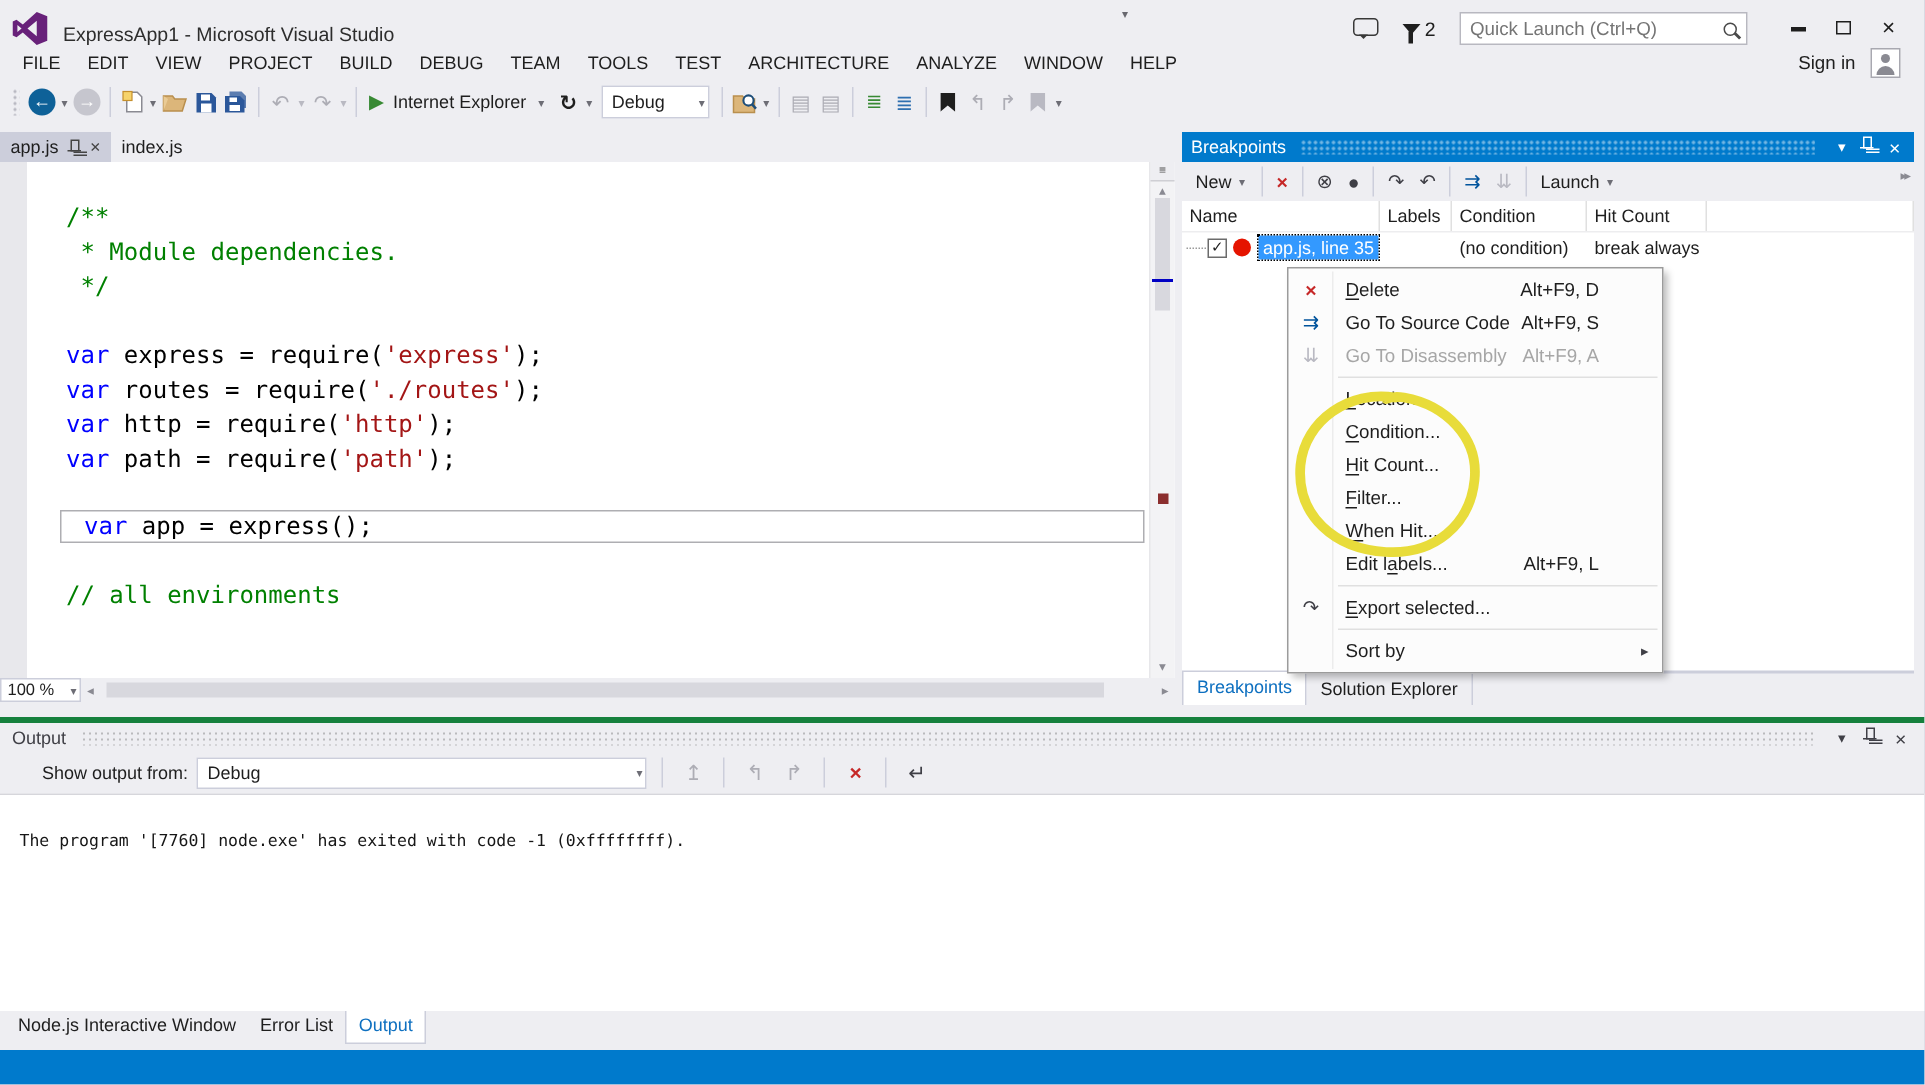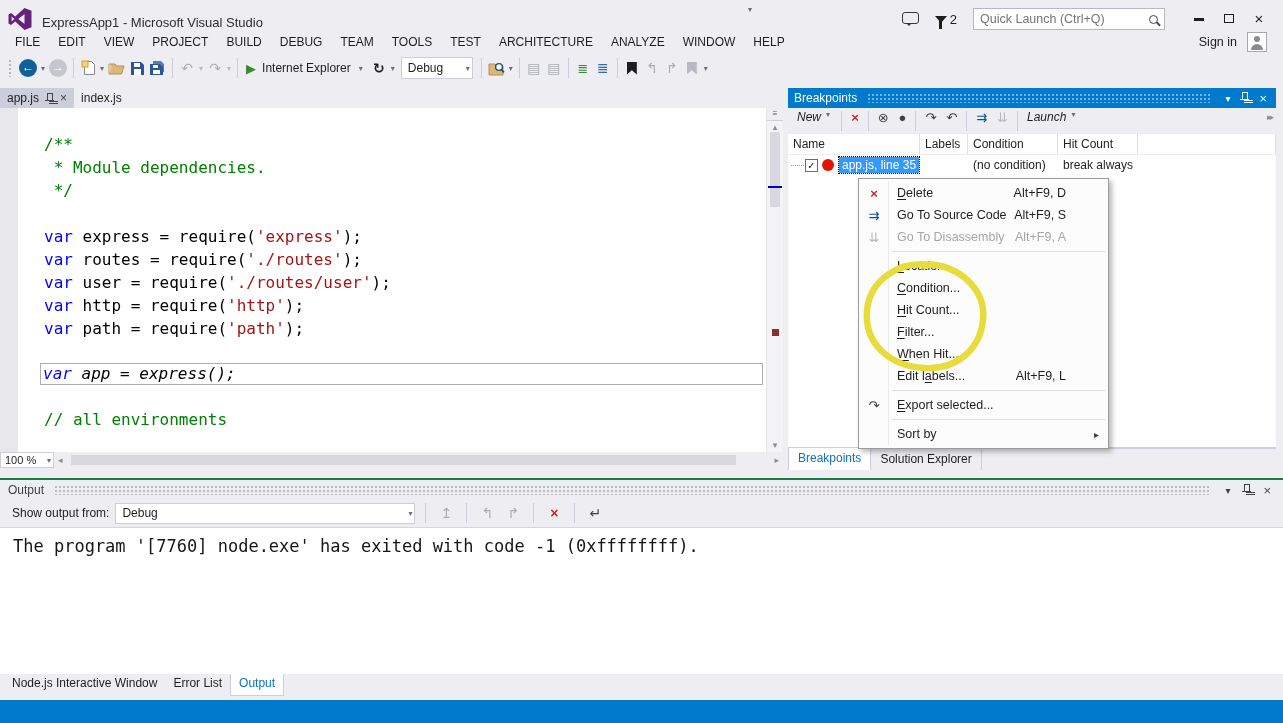--- a/index.html
+++ b/index.html
@@ -61,21 +61,21 @@
   .tclose { font-size:12px; line-height:12px; }
   .tabstrip-caret { position:absolute; left:748px; top:5px; font-size:8px; color:#68686F; }
   .pin-icon { position:relative; width:9px; height:13px; display:inline-block; }
   .pin-icon::before { content:""; position:absolute; left:2px; top:1px; width:4px; height:6px; border:1px solid currentColor; }
   .pin-icon::after { content:""; position:absolute; left:0; top:8px; width:9px; height:1px; background:currentColor; box-shadow:4px 1px 0 -0px currentColor, 4px 3px 0 0 currentColor; }
 
   .editor { position:absolute; top:108px; left:0; width:783px; height:344px; background:#fff; }
   .gutter { position:absolute; left:0; top:0; bottom:0; width:18px; background:#E8E8EC; }
   .code { position:absolute; left:18px; top:2px; right:17px; bottom:0; font-family:"DejaVu Sans Mono","Liberation Mono",monospace; font-size:16px; overflow:hidden; }
   .cl { height:23px; line-height:23px; white-space:pre; padding-left:26px; }
-  .cl.boxed { margin-left:22px; margin-right:3px; padding-left:2px; height:22px; line-height:20px; border:1px solid #AEAEB2;font-style:italic; }
+  .cl.boxed { margin-left:22px; margin-right:3px; padding-left:15px; height:22px; line-height:20px; border:1px solid #AEAEB2; }
   .tok-k { color:#0000FF; } .tok-s { color:#A31515; } .tok-c { color:#008000; } .tok-p { color:#000; }
 
   .vsb { position:absolute; right:0; top:0; bottom:0; width:17px; background:#F3F3F5; border-left:1px solid #E7E7EA; }
   .vsb-split { height:13px; border-bottom:1px solid #CFCFD4; color:#555; font-size:8px; text-align:center; line-height:12px; background:#EEEEF2; }
   .vsb-arrow { position:absolute; left:0; right:0; text-align:center; color:#8A8A92; font-size:9px; }
   .vsb-thumb { position:absolute; left:3px; right:3px; top:24px; height:75px; background:#D8D8DE; }
   .vsb-caretline { position:absolute; left:1px; right:1px; top:78px; height:2px; background:#0000C4; }
   .vsb-bpmark { position:absolute; left:5px; top:221px; width:7px; height:7px; background:#8B2E2E; }
 
   .zoombar { position:absolute; top:452px; left:0; width:783px; height:16px; background:#EEEEF2; display:flex; align-items:center; }
@@ -83,21 +83,21 @@
   .hsb-arrow { color:#8A8A92; font-size:9px; padding:0 4px; }
   .hsb-track { flex:1; height:14px; position:relative; margin-right:24px; }
   .hsb-thumb { position:absolute; left:4px; right:10px; top:2px; height:10px; background:#D8D8DE; }
 
   
   .rpanel { position:absolute; top:88px; left:788px; width:488px; height:382px; background:#EEEEF2; }
   .rp-title { height:20px; background:#007ACC; color:#fff; display:flex; align-items:center; padding:0 4px 0 6px; font-size:12px; }
   .rp-title .dots { flex:1; height:10px; margin:0 10px; background-image:radial-gradient(rgba(255,255,255,.45) 1px, transparent 1.2px); background-size:4px 4px; }
   .rp-title .t-ic { color:#fff; padding:0 5px; font-size:10px; }
   .rp-toolbar { height:26px; display:flex; align-items:center; padding-left:4px; font-size:12px; background:#EEEEF2; position:relative; }
-  .tbtn { display:flex; align-items:flex-start; height:22px; padding:0 5px; gap:3px; color:#1E1E1E;font-style:italic; }
+  .tbtn { display:flex; align-items:center; height:22px; padding:0 5px; gap:3px; color:#1E1E1E; }
   .tbtn .ic { font-size:13px; }
   .red-x { color:#C62828; font-weight:bold; font-size:14px; }
   .blue-ic { color:#00539C; }
   .gray-ic { color:#B9B9C2; }
   .dark-ic { color:#3F3F46; }
   .overflow-dots { position:absolute; right:4px; top:4px; color:#8A8A92; font-size:9px; letter-spacing:-2px; }
   .rp-body { position:absolute; top:46px; left:0; right:0; bottom:22px; background:#fff; border-bottom:1px solid #CCCEDB; }
   .rp-head { display:flex; height:21px; border-bottom:1px solid #EDEDEF; }
   .hcell { border-right:1px solid #E0E0E0; padding:3px 0 0 5px; font-size:12px; color:#1E1E1E; }
   .c0{width:132px;} .c1{width:48px;} .c2{width:90px;} .c3{width:80px;} .c4{flex:1;}
@@ -106,29 +106,29 @@
   .tree-dots { width:13px; border-top:1px dotted #9A9A9A; margin-left:3px; }
   .bp-check { width:13px; height:13px; background:#fff; border:1px solid #6B6B6B; font-size:10px; line-height:11px; text-align:center; font-weight:bold; margin-left:1px; }
   .bp-dot { width:12px; height:12px; border-radius:50%; background:#E51400; margin-left:4px; flex:none; }
   .bp-chip { background:#3399FF; color:#fff; padding:1px 3px; margin-left:5px; outline:1px dotted #000; white-space:nowrap; }
   .plain-cell { padding-left:5px; color:#1E1E1E; }
   .rp-tabs { position:absolute; bottom:0; left:0; right:0; height:22px; display:flex; border-top:1px solid #CCCEDB; background:#EEEEF2; }
   .ptab { padding:0 9px; line-height:21px; font-size:12px; color:#1E1E1E; border-right:1px solid #CCCEDB; }
   .ptab.active { background:#fff; color:#0E70C0; margin-top:-1px; border-left:1px solid #CCCEDB; }
 
   
-  .output { position:absolute; top:478px; left:0; right:0; height:222px; background:#EEEEF2; border-top:2px solid #15803d; }
+  .output { position:absolute; top:478px; left:0; right:0; height:222px; background:#EEEEF2; border-top:4px solid #15803d; }
   .out-title { height:20px; display:flex; align-items:center; padding:0 6px 0 8px; font-size:12px; color:#3F3F46; }
   .out-title .dots { flex:1; height:10px; margin:0 10px; background-image:radial-gradient(rgba(0,0,0,.22) .8px, transparent 1px); background-size:4px 4px; }
   .out-title .t-ic { color:#3F3F46; padding:0 6px; font-size:10px; }
-  .out-toolbar { height:26px; display:flex; align-items:center; padding-left:12px; gap:6px; }
+  .out-toolbar { height:26px; display:flex; align-items:center; padding-left:28px; gap:6px; }
   .out-label { font-size:12px; }
   .out-combo { width:300px; height:21px; }
   .out-body { position:absolute; top:47px; left:0; right:0; bottom:26px; background:#fff; border-top:1px solid #D6D6DB; }
-  .out-text { padding:8px 0 0 13px; font-family:"DejaVu Sans Mono","Liberation Mono",monospace; font-size:17px; color:#161616; white-space:pre; }
+  .out-text { padding:24px 0 0 13px; font-family:"DejaVu Sans Mono","Liberation Mono",monospace; font-size:11px; color:#161616; white-space:pre; }
   .out-tabs { position:absolute; bottom:0; left:0; right:0; height:26px; display:flex; align-items:flex-start; padding-left:4px; }
   .otab { padding:2px 8px 0 8px; height:22px; font-size:12px; color:#1E1E1E; }
   .otab.active { background:#fff; color:#0E70C0; border:1px solid #CCCEDB; border-top:none; }
 
   
   .statusbar { position:absolute; top:700px; left:0; right:0; height:23px; background:#007ACC; }
 
   
   .ctx { position:absolute; left:858px; top:178px; width:251px; background:#FCFCFC; border:1px solid #9B9B9B; box-shadow:3px 3px 5px rgba(0,0,0,.28); padding:3px 0; z-index:20; }
   .ctx::before { content:""; position:absolute; left:29px; top:2px; bottom:2px; width:1px; background:#ECECEC; }
@@ -308,21 +308,20 @@
   <div class="editor">
     <div class="gutter"></div>
     <div class="code" id="code-area">
         <div class="cl"></div>
         <div class="cl"><span class="tok-c">/**</span></div>
         <div class="cl"><span class="tok-c"> * Module dependencies.</span></div>
         <div class="cl"><span class="tok-c"> */</span></div>
         <div class="cl"></div>
         <div class="cl"><span class="tok-k">var</span><span class="tok-p"> express = require(</span><span class="tok-s">'express'</span><span class="tok-p">);</span></div>
         <div class="cl"><span class="tok-k">var</span><span class="tok-p"> routes = require(</span><span class="tok-s">'./routes'</span><span class="tok-p">);</span></div>
-        <div class="cl"><span class="tok-k">var</span><span class="tok-p"> user = require(</span><span class="tok-s">'./routes/user'</span><span class="tok-p">);</span></div>
         <div class="cl"><span class="tok-k">var</span><span class="tok-p"> http = require(</span><span class="tok-s">'http'</span><span class="tok-p">);</span></div>
         <div class="cl"><span class="tok-k">var</span><span class="tok-p"> path = require(</span><span class="tok-s">'path'</span><span class="tok-p">);</span></div>
         <div class="cl"></div>
         <div class="cl boxed"><span class="tok-k">var</span><span class="tok-p"> app = express();</span></div>
         <div class="cl"></div>
         <div class="cl"><span class="tok-c">// all environments</span></div>
       </div>
     <div class="vsb">
       <div class="vsb-split">≡</div>
       <div class="vsb-arrow" style="top:14px;">▴</div>

